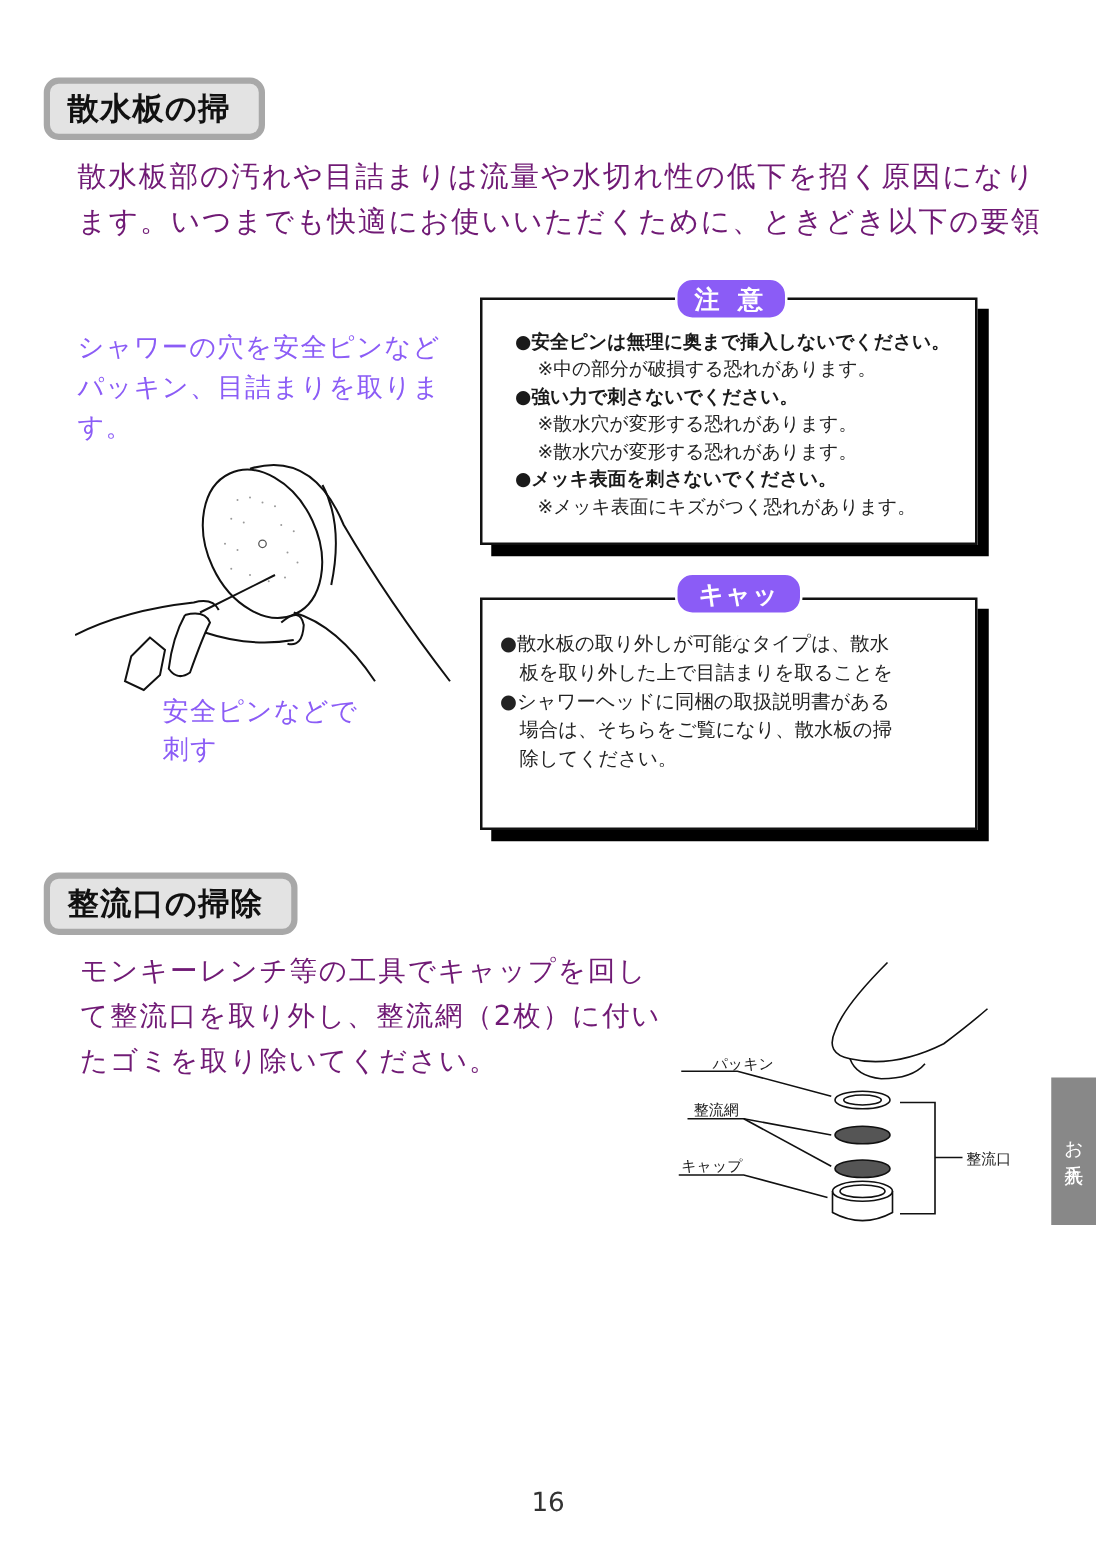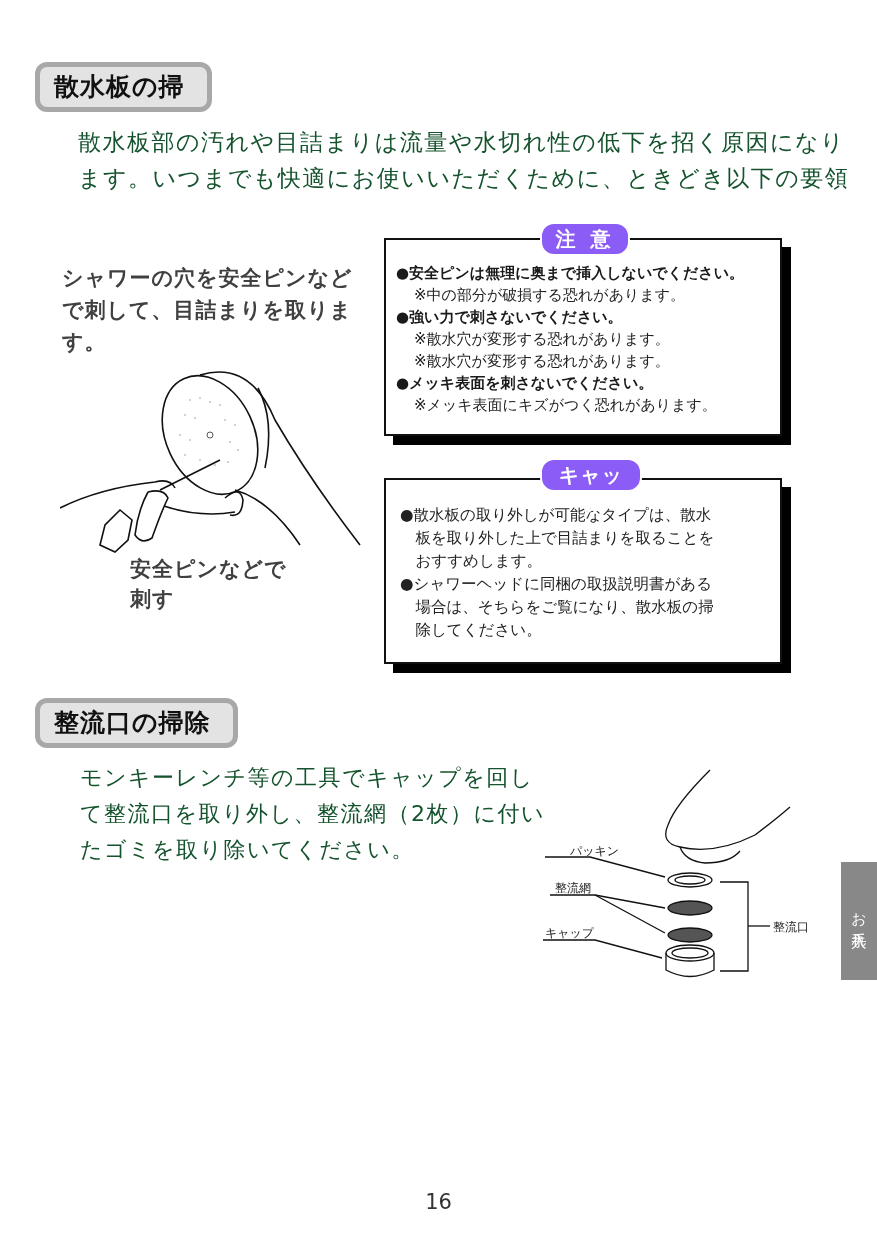--- a/index.html
+++ b/index.html
@@ -2,22 +2,22 @@
 <html><head>
 <meta charset="utf-8">
 <style>
   html, body { margin:0; padding:0; background:#ffffff; }
   body { width:877px; height:1240px; position:relative; overflow:hidden;
          font-family:"DejaVu Sans","Liberation Sans",sans-serif; color:#1a1a1a; }
   .abs { position:absolute; }
   .section-title { position:absolute; background:#e3e3e3; border:5px solid #a8a8a8;
          border-radius:12px; font-weight:bold; font-size:25px; line-height:40px;
          padding:0 22px 0 14px; color:#111; letter-spacing:1px; }
-  .intro { font-size:23px; line-height:36px; color:#14532d; letter-spacing:1.5px;margin-left:16px; }
-  .lead { font-size:21px; line-height:32px; font-weight:bold; color:#404040; letter-spacing:1px; }
+  .intro { font-size:23px; line-height:36px; color:#701a75; letter-spacing:1.5px; }
+  .lead { font-size:21px; line-height:32px; font-weight:normal; color:#8b5cf6; letter-spacing:1px; }
   .box { position:absolute; background:#fff; border:2px solid #111;
          box-shadow:9px 9px 0 #000; }
   .pill { position:absolute; background:#8b5cf6; color:#fff; font-weight:bold;
           font-size:20px; line-height:30px; height:30px; border-radius:14px; padding:0 12px;
           border:2px solid #fff; outline:0; letter-spacing:4px; text-align:center; }
   .notice-line { font-size:15px; line-height:22px; white-space:nowrap; }
   .notice-line.b { font-weight:bold; }
   .notice-line.sub { padding-left:18px; color:#222; }
   .point-line { font-size:15.5px; line-height:23px; color:#222; }
   .side-tab { position:absolute; left:841px; top:862px; width:36px; height:118px;
@@ -33,21 +33,21 @@
 
 <div class="section-title" style="left:35px;top:62px;">散水板の掃</div>
 
 <div class="abs intro" style="left:62px;top:124px;width:790px;">
   <div>散水板部の汚れや目詰まりは流量や水切れ性の低下を招く原因になり</div>
   <div>ます。いつまでも快適にお使いいただくために、ときどき以下の要領</div>
 </div>
 
 <div class="abs lead" style="left:62px;top:262px;width:320px;">
   <div>シャワーの穴を安全ピンなど</div>
-  <div>で刺して、目詰まりを取りま</div>
+  <div>パッキン、目詰まりを取りま</div>
   <div>す。</div>
 </div>
 
 <svg class="abs" style="left:60px;top:360px;" width="320" height="200" viewBox="0 0 320 200">
   <g fill="none" stroke="#111" stroke-width="1.6">
     <ellipse cx="150" cy="75" rx="44" ry="62" transform="rotate(-25 150 75)"></ellipse>
     <path d="M140 15 Q190 0 215 60 Q250 120 300 185"></path>
     <path d="M175 130 Q210 140 240 185"></path>
     <path d="M198 28 Q215 60 205 108"></path>
     <path d="M100 130 L160 100"></path>
@@ -79,37 +79,36 @@
       <circle cx="168" cy="102" r="0.8"></circle>
   </g>
 </svg>
 
 <div class="abs lead" style="left:130px;top:554px;font-size:21px;line-height:30px;">
   <div>安全ピンなどで</div>
   <div>刺す</div>
 </div>
 
 <div class="box" style="left:384px;top:238px;width:394px;height:194px;">
-  <div style="padding:22px 0 0 10px;">
+  <div style="padding:22px 0 0 26px;">
     <div class="notice-line b">●安全ピンは無理に奥まで挿入しないでください。</div>
     <div class="notice-line sub">※中の部分が破損する恐れがあります。</div>
     <div class="notice-line b">●強い力で刺さないでください。</div>
     <div class="notice-line sub">※散水穴が変形する恐れがあります。</div>
     <div class="notice-line sub">※散水穴が変形する恐れがあります。</div>
     <div class="notice-line b">●メッキ表面を刺さないでください。</div>
     <div class="notice-line sub">※メッキ表面にキズがつく恐れがあります。</div>
   </div>
 </div>
 <div class="pill" style="left:540px;top:222px;width:62px;">注 意</div>
 
 <div class="box" style="left:384px;top:478px;width:394px;height:182px;">
   <div style="padding:24px 0 0 14px;">
     <div class="point-line">●散水板の取り外しが可能なタイプは、散水</div>
     <div class="point-line">　板を取り外した上で目詰まりを取ることを</div>
-    <div class="point-line">　おすすめします。</div>
     <div class="point-line">●シャワーヘッドに同梱の取扱説明書がある</div>
     <div class="point-line">　場合は、そちらをご覧になり、散水板の掃</div>
     <div class="point-line">　除してください。</div>
   </div>
 </div>
 <div class="pill" style="left:540px;top:458px;width:74px;letter-spacing:1px;">キャップ</div>
 
 <div class="section-title" style="left:35px;top:698px;">整流口の掃除</div>
 
 <div class="abs intro" style="left:64px;top:760px;width:470px;font-size:22px;line-height:36px;">

